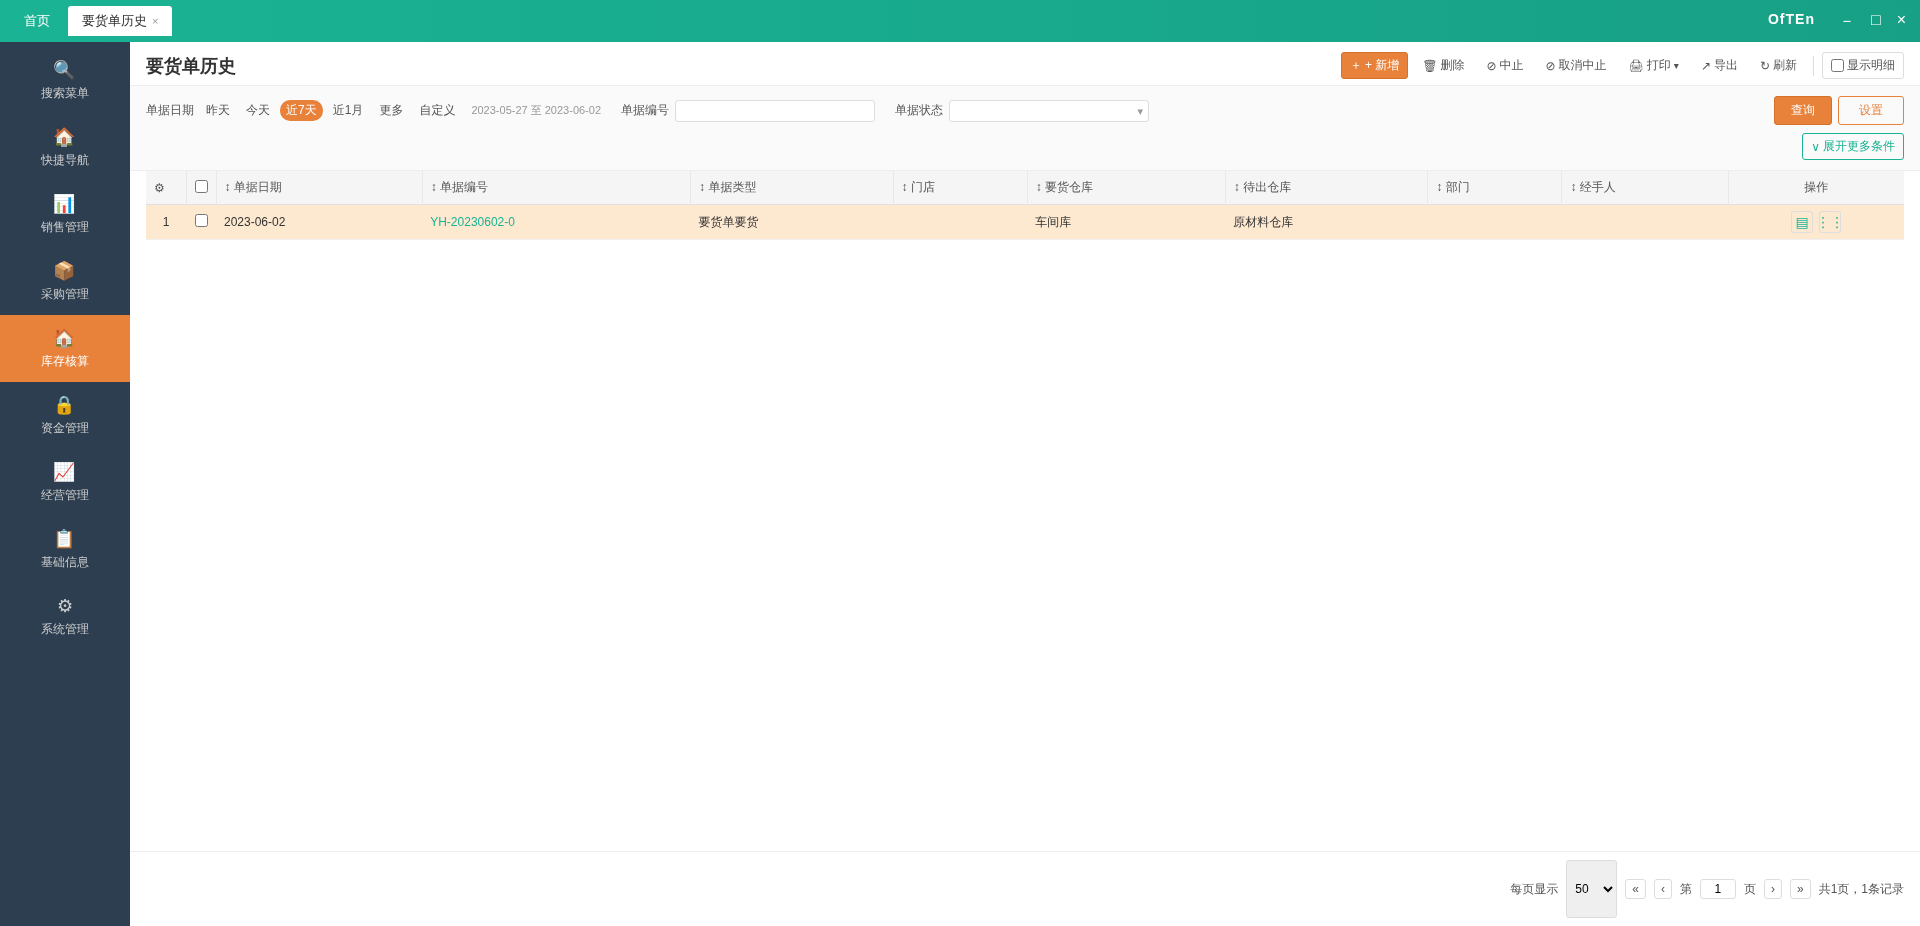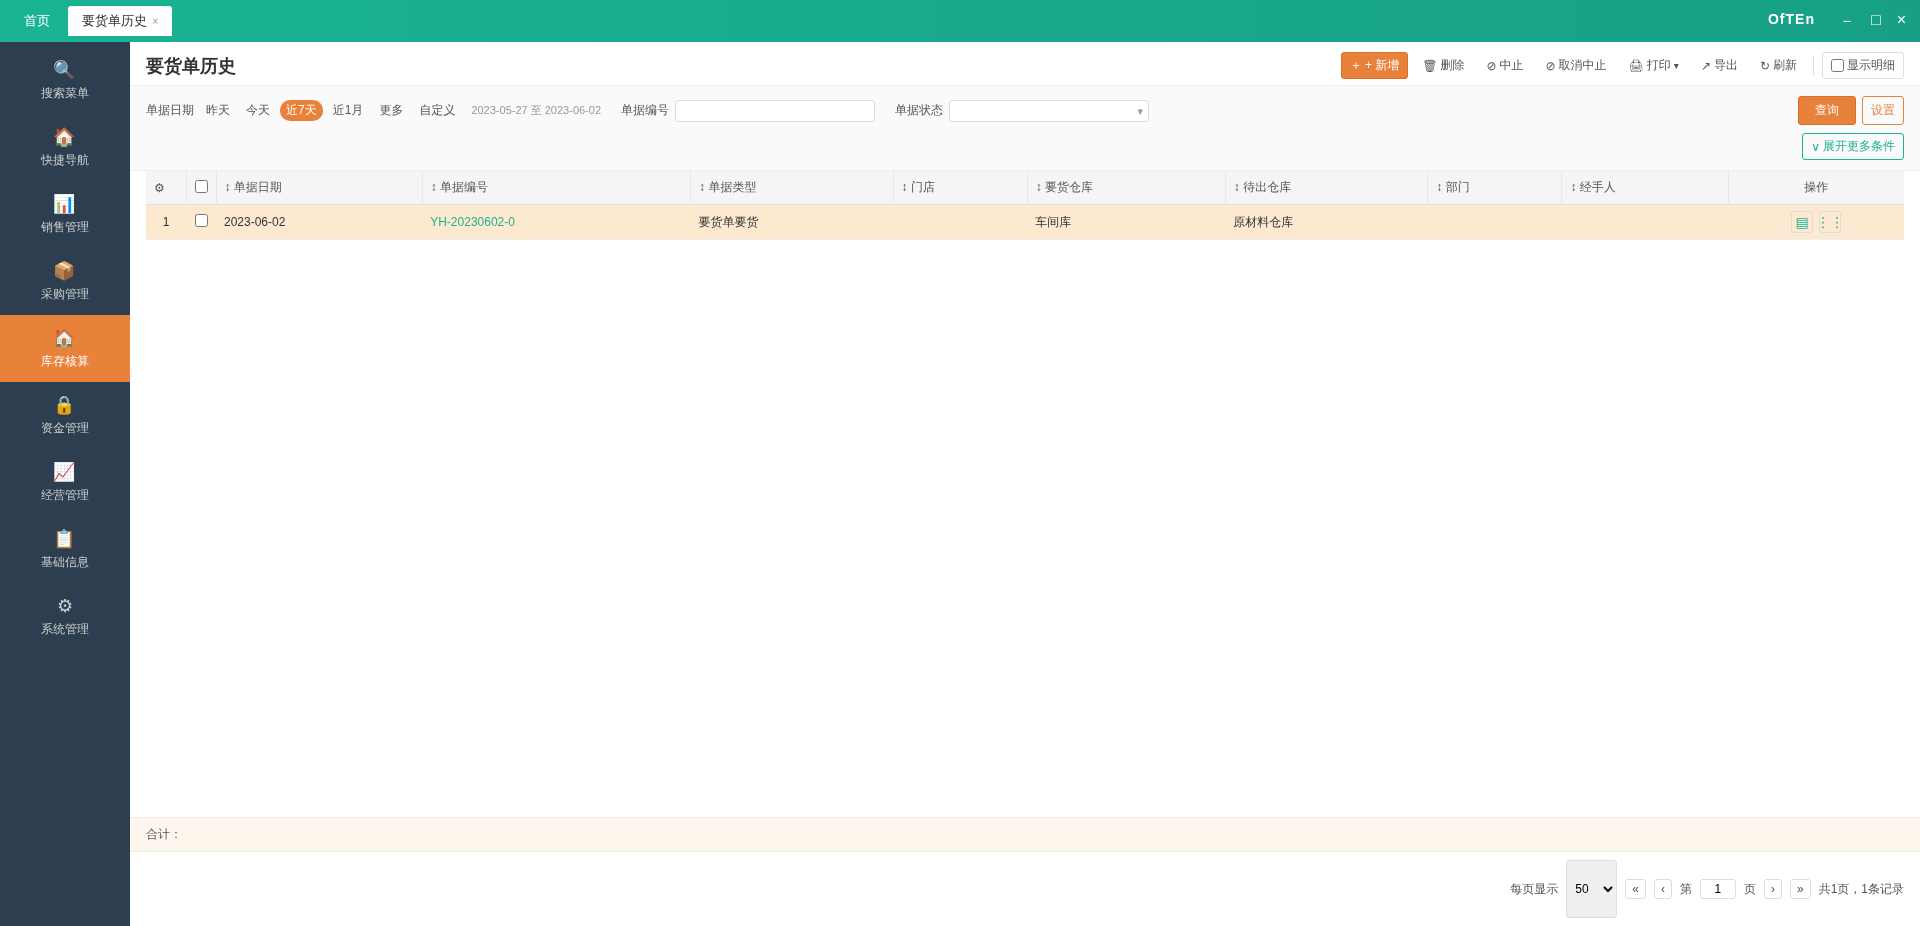--- a/index.html
+++ b/index.html
@@ -499,21 +499,21 @@
             <select class="filter-select">
               <option value=""></option>
             </select>
           </div>
         </div>
 
         <div style="margin-left: auto; display: flex; gap: 6px;">
           <button class="toolbar-btn primary" style="background:#e8813a;color:white;border:1px solid #d4722b;padding:5px 16px;">
             <span>查询</span>
           </button>
-          <button class="toolbar-btn" style="border:1px solid #e8813a;color:#e8813a;padding:5px 8px;">
+          <button class="toolbar-btn" style="border:1px solid #e8813a;color:#e8813a;padding:5px 20px;">
             <span>设置</span>
           </button>
         </div>
       </div>
 
       <div style="display:flex; justify-content:center; margin-top: 8px;">
         <button class="expand-btn">
           <span>∨</span>
           <span>展开更多条件</span>
         </button>
@@ -587,23 +587,20 @@
               <div class="action-icons">
                 <span class="action-icon" title="查看">▤</span>
                 <span class="action-icon" title="更多">⋮⋮</span>
               </div>
             </td>
           </tr>
         </tbody>
       </table>
     </div>
 
-    <div class="table-footer">
-      <span>合计：</span>
-    </div>
 
     <div class="pagination-bar">
       <span>每页显示</span>
       <select>
         <option value="50">50</option>
         <option value="20">20</option>
         <option value="100">100</option>
         <option value="200">200</option>
       </select>
       <button class="page-btn">«</button>

